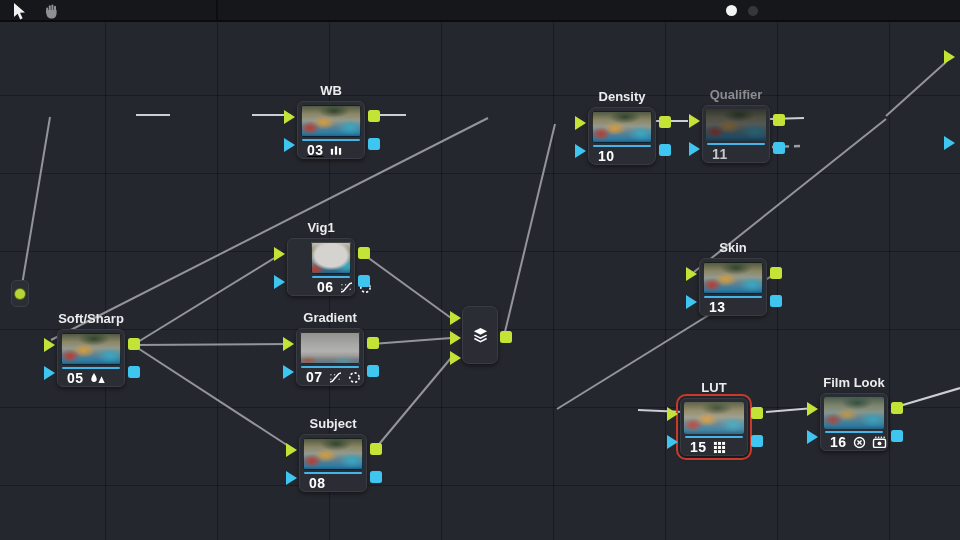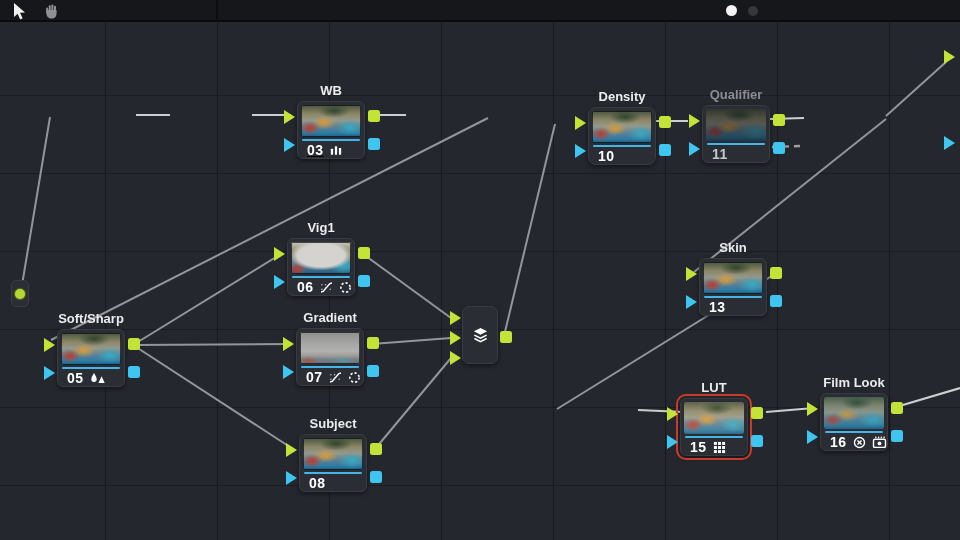--- a/index.html
+++ b/index.html
@@ -182,21 +182,21 @@
       <div class="thumb t-scene-dim"></div>
       <div class="underline"></div>
       <div class="label">
         <span class="num">11</span>
       </div>
       <div class="port tri green p-rgb-in"></div>
       <div class="port tri cyan p-key-in"></div>
       <div class="port sq green p-rgb-out"></div>
       <div class="port sq cyan p-key-out"></div>
     </div>
-    <div class="node" style="left: 287px; top: 238px;">
+    <div class="node" style="left: 287px; top: 238px; padding-left: 20px;">
       <div class="node-title">Vig1</div>
       <div class="thumb t-vignette"></div>
       <div class="underline"></div>
       <div class="label">
         <span class="num">06</span>
         <span class="nicon">
           <svg viewBox="0 0 14 12" width="13" height="11">
             <g fill="#ccc">
               <circle cx="2" cy="3" r="0.8"></circle>
               <circle cx="6" cy="3" r="0.8"></circle>

